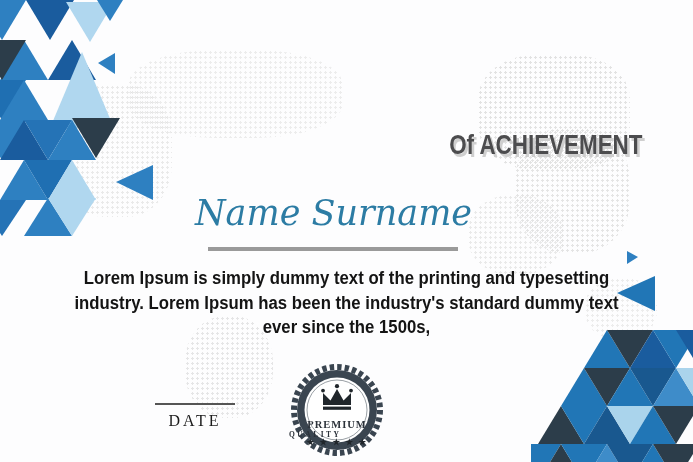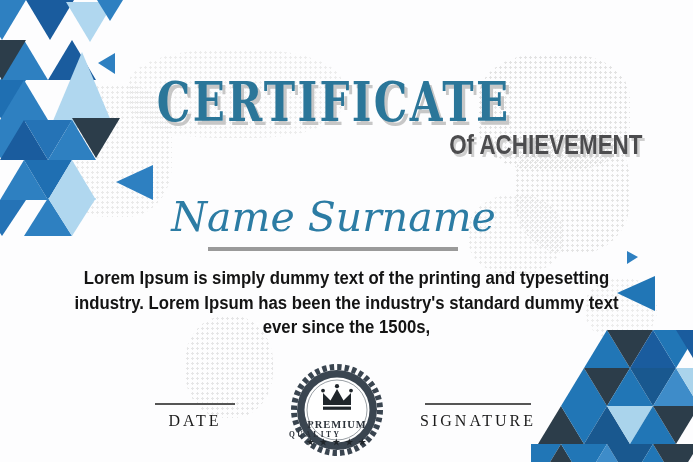--- a/index.html
+++ b/index.html
@@ -29,21 +29,21 @@
     position:absolute; top:129px; left:0; right:26px;
     text-align:right;
     font-weight:bold; font-size:28px; color:#4c4c4e;
     text-shadow:3px 3px 0 #cfcfcf;
   }
   .subtitle .squeeze{ display:inline-block; transform:scaleX(0.80); }
   .name{
     position:absolute; top:193px; left:0; right:26px;
     text-align:center;
     font-family:"DejaVu Serif", serif; font-style:italic;
-    font-size:41px; color:#2c7ca4;
+    font-size:35px; color:#2c7ca4;
   }
   .name-underline{
     position:absolute; top:247px; left:208px; width:250px; height:4px;
     background:#9a9a9a;
   }
   .body-text{
     position:absolute; top:266px; left:0; width:693px;
     text-align:center; font-weight:bold; font-size:18px;
     color:#141414; line-height:24.5px;
     transform:scaleX(0.93);
@@ -139,21 +139,20 @@
     <polygon points="122,181 168,181 145,219" fill="#2c3d4a"></polygon>
     <polygon points="-16,219 30,219 7,257" fill="#2176b6"></polygon>
     <polygon points="7,257 53,257 30,219" fill="#2c3d4a"></polygon>
     <polygon points="30,219 76,219 53,257" fill="#2176b6"></polygon>
     <polygon points="53,257 99,257 76,219" fill="#3e8cc9"></polygon>
     <polygon points="76,219 122,219 99,257" fill="#19588f"></polygon>
     <polygon points="99,257 145,257 122,219" fill="#2176b6"></polygon>
     <polygon points="122,219 168,219 145,257" fill="#2c3d4a"></polygon>
   </svg>
 
-  <div class="title"><span class="squeeze">CERTIFICATE</span></div>
   <div class="subtitle"><span class="squeeze">Of ACHIEVEMENT</span></div>
 
   <div class="name">Name Surname</div>
   <div class="name-underline"></div>
 
   <div class="body-text">
     <div>Lorem Ipsum is simply dummy text of the printing and typesetting</div>
     <div>industry. Lorem Ipsum has been the industry's standard dummy text</div>
     <div>ever since the 1500s,</div>
   </div>
@@ -176,18 +175,14 @@
       <div class="badge-line1">PREMIUM</div>
       <div class="badge-line2">QUALITY</div>
       <div class="badge-stars">★ ★ ★ ★ ★</div>
     </div>
   </div>
 
   <div class="sign-group date-group">
     <div class="rule"></div>
     <div class="label">DATE</div>
   </div>
-  <div class="sign-group sig-group">
-    <div class="rule"></div>
-    <div class="label">SIGNATURE</div>
-  </div>
 
 </div>
 
 </body></html>

